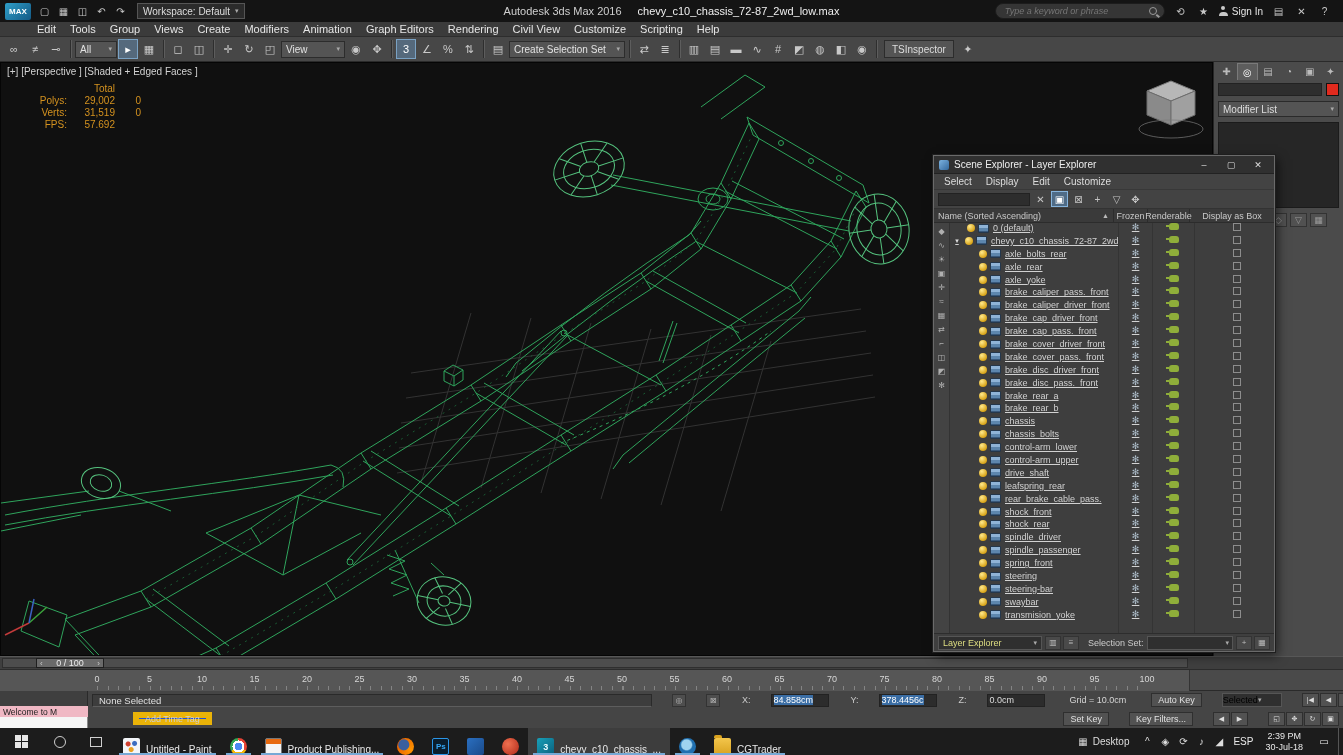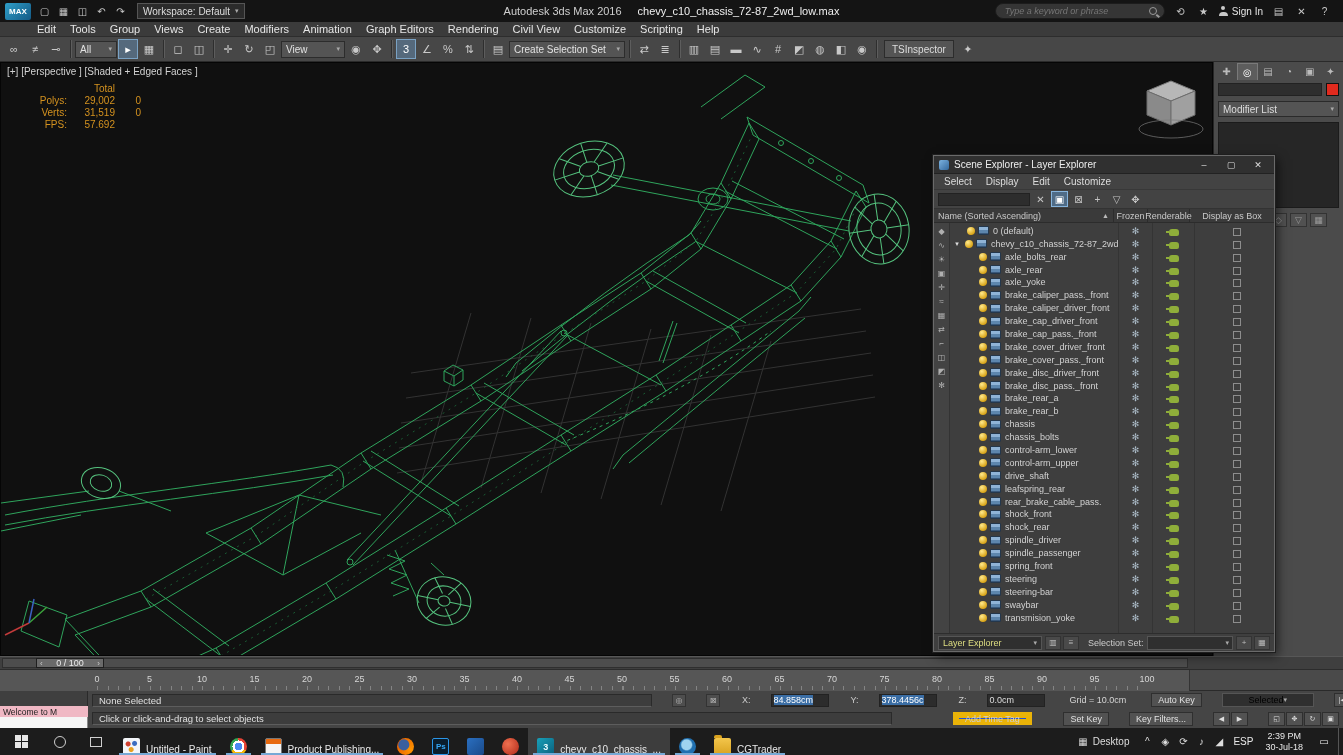--- a/index.html
+++ b/index.html
@@ -76,21 +76,21 @@
   .sx-header{height:14px;background:#3a3a3a;border-bottom:1px solid #2c2c2c;display:flex;align-items:center;font-size:9px;color:#c9c9c9;flex:none;}
   .sxh-name{flex:1;display:flex;justify-content:space-between;align-items:center;padding:0 4px;border-right:1px solid #2c2c2c;height:100%;}
   .sort{font-size:7px;color:#bbb;}
   .sxh-col{height:100%;display:flex;align-items:center;justify-content:center;border-right:1px solid #2c2c2c;}
   .sxh-col.f{width:34px;} .sxh-col.r{width:42px;} .sxh-col.b{width:84px;border-right:none;}
   .sx-body{flex:1;display:flex;overflow:hidden;background:#3e3e3e;}
   .sx-filters{width:16px;background:#434343;border-right:1px solid #333;display:flex;flex-direction:column;align-items:center;padding-top:2px;gap:1px;flex:none;}
   .sx-fi{width:14px;height:13px;color:#b0b0b0;font-size:8px;display:flex;align-items:center;justify-content:center;}
   .sx-list{flex:1;position:relative;}
   .sx-vline{position:absolute;top:0;bottom:0;width:1px;background:#343434;}
-  .sx-row{height:12.9px;display:flex;align-items:flex-end;font-size:9px;color:#d2d2d2;}
+  .sx-row{height:12.9px;display:flex;align-items:flex-start;font-size:9px;color:#d2d2d2;text-decoration:underline;}
   .sx-nm{flex:1;display:flex;align-items:center;overflow:hidden;white-space:nowrap;}
   .sx-row.root .sx-nm{padding-left:14px;} .sx-row.parent .sx-nm{padding-left:2px;} .sx-row.child .sx-nm{padding-left:26px;}
   .arrow{width:10px;font-size:7px;color:#ddd;text-align:center;flex:none;}
   .bulb{width:8px;height:8px;border-radius:50%;background:radial-gradient(circle at 35% 30%,#ffe98c,#d9a51a 70%,#9a6d0a);margin:0 3px;flex:none;}
   .layer-ic{width:11px;height:9px;background:linear-gradient(180deg,#8fb3d6 0 3px,#5d86ad 3px 6px,#39587a 6px);border:1px solid #24374c;border-radius:1px;margin-right:4px;flex:none;}
   .sx-label{overflow:hidden;text-overflow:ellipsis;}
   .sx-cell{display:flex;align-items:center;justify-content:center;flex:none;}
   .sx-cell.f{width:34px;} .sx-cell.r{width:42px;} .sx-cell.b{width:84px;}
   .snow{color:#aebecb;font-size:9px;line-height:9px;}
   .teapot{width:10px;height:7px;background:#8fae3a;border-radius:3px 3px 2px 2px;position:relative;}
@@ -123,21 +123,21 @@
   .strow{flex:1;display:flex;align-items:center;gap:20px;padding:0 4px;min-width:0;}
   .sunken{height:13px;background:#3d3d3d;border:1px solid #2a2a2a;border-bottom-color:#5d5d5d;color:#e0e0e0;font-size:9.5px;display:flex;align-items:center;padding:0 6px;white-space:nowrap;overflow:hidden;flex:none;}
   .status-line{width:560px;} .prompt-line{width:800px;}
   .st-mini{width:14px;height:13px;background:#4e4e4e;border:1px solid #333;color:#bbb;font-size:8px;display:flex;align-items:center;justify-content:center;flex:none;}
   .coord-lab{color:#ccc;margin-left:2px;flex:none;}
   .coord{width:58px;height:13px;background:#2c2c2c;border:1px solid #222;color:#ddd;display:flex;align-items:center;padding:0 2px;overflow:hidden;flex:none;}
   .coord.sel span{background:#3b6ea5;color:#fff;}
   .grid-lab{margin:0 5px;color:#d5d5d5;white-space:nowrap;flex:none;}
   .btn{height:14px;background:#525252;border:1px solid #2f2f2f;color:#e0e0e0;display:flex;align-items:center;padding:0 6px;white-space:nowrap;flex:none;}
   .autokey{margin-left:auto;}
-  .dd-box{width:92px;height:14px;background:#2f2f2f;border:1px solid #555;display:flex;justify-content:center;align-items:center;padding:0 0;flex:none;}
+  .dd-box{width:60px;height:14px;background:#2f2f2f;border:1px solid #555;display:flex;justify-content:flex-start;align-items:center;padding:0 0;flex:none;}
   .tbtn{min-width:17px;height:14px;background:#525252;border:1px solid #2f2f2f;color:#ddd;font-size:7px;display:flex;align-items:center;justify-content:center;padding:0 2px;flex:none;}
   .frame-field{width:40px;height:13px;background:#2c2c2c;border:1px solid #222;display:flex;align-items:center;justify-content:space-between;padding:0 2px;flex:none;}
   .spin{display:flex;flex-direction:column;font-size:5px;line-height:4px;color:#bbb;}
   .timetag{height:13px;background:#1d4ed8;border:6px solid #eab308;color:#cfcfcf;display:flex;align-items:center;padding:0 6px;white-space:nowrap;flex:none;margin-left:41px;}
   .setkey{margin-left:auto;}
   .navgrp{display:flex;gap:1px;flex:none;}
 
   
   .taskbar{height:27px;background:#1c1c1c;display:flex;align-items:stretch;color:#e8e8e8;font-size:10px;flex:none;}
   .tb-start{width:42px;display:flex;align-items:center;justify-content:center;}
@@ -1145,23 +1145,20 @@
             </span>
         </div>
         <span class="navgrp" id="nav1">
             <span class="tbtn">⊕</span>
             <span class="tbtn">⊞</span>
             <span class="tbtn">⊡</span>
             <span class="tbtn">◳</span>
           </span>
       </div>
       <div class="strow">
-        <div class="sunken prompt-line">
-            <span>Click or click-and-drag to select objects</span>
-          </div>
         <div class="timetag">Add Time Tag</div>
         <div class="btn setkey">Set Key</div>
         <div class="btn">Key Filters...</div>
         <span class="navgrp" id="transport2">
             <span class="tbtn">◀</span>
             <span class="tbtn">▶</span>
           </span>
         <span class="navgrp" id="nav2">
             <span class="tbtn">◱</span>
             <span class="tbtn">✥</span>

